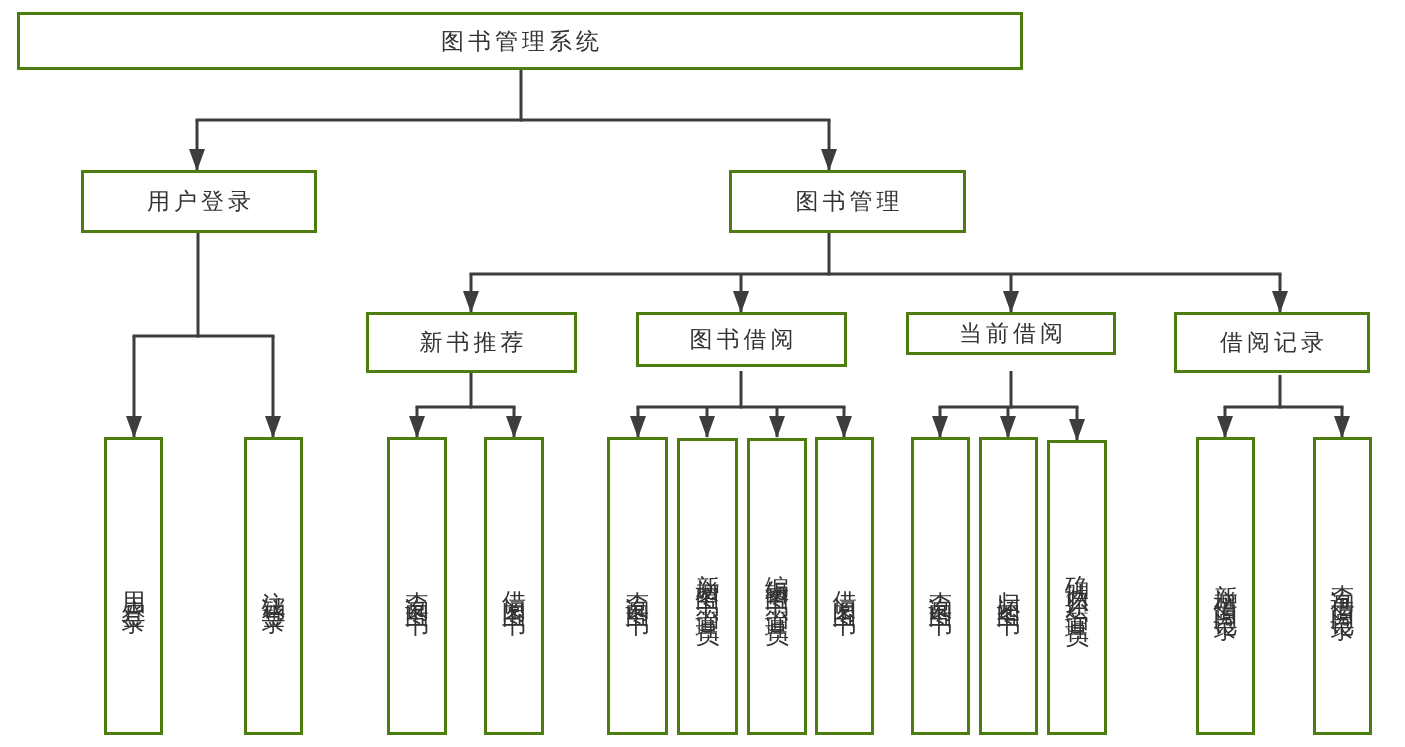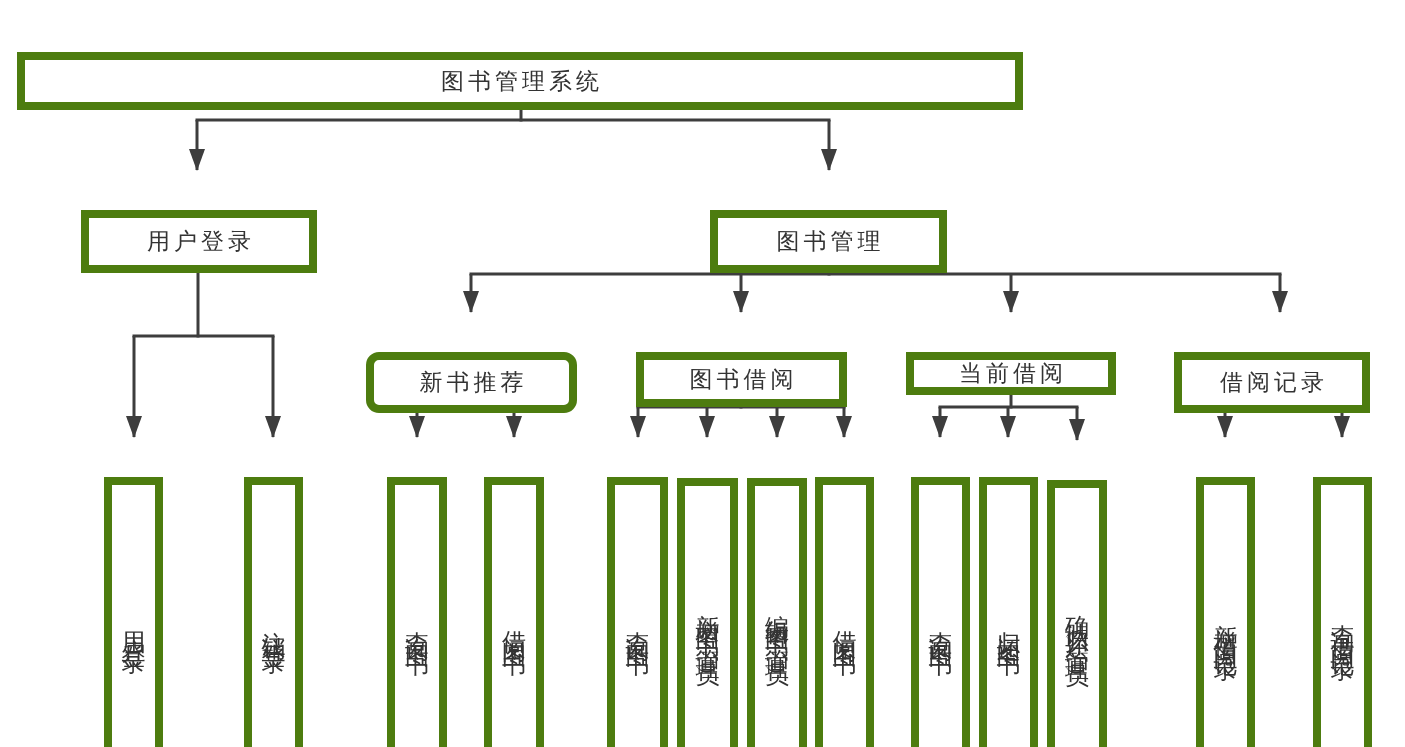--- a/index.html
+++ b/index.html
@@ -9,24 +9,23 @@
     background:#ffffff;
     font-family:"Liberation Sans","DejaVu Sans",sans-serif;
     overflow:hidden;
   }
   .wires{position:absolute;left:0;top:0;z-index:1;}
   .wires line{stroke:#3d3d3d;stroke-width:3;}
   .node{
     position:absolute;z-index:2;
     box-sizing:border-box;
     background:#ffffff;
-    border:8px solid #4d7c0f;
+    border:3px solid #4d7c0f;
     display:flex;align-items:center;justify-content:center;
     color:#333333;
-    margin-top:40px;
   }
   .hbox{font-size:23px;letter-spacing:4px;text-indent:4px;white-space:nowrap;}
   .vbox .vtext{
     writing-mode:vertical-lr;
     text-orientation:mixed;
     font-size:24px;
     line-height:1;
     letter-spacing:7px;
     color:#333333;
   }
@@ -102,23 +101,23 @@
       <line x1="1280" y1="375" x2="1280" y2="408.5"></line>
       <line x1="1223.5" y1="407" x2="1343.5" y2="407"></line>
       <line x1="1225" y1="407" x2="1225" y2="437" marker-end="url(#arr)"></line>
       <line x1="1342" y1="407" x2="1342" y2="437" marker-end="url(#arr)"></line>
     </g>
   </svg>
 
   <div class="node hbox" style="left:17px;top:12px;width:1006px;height:58px;">图书管理系统</div>
 
   <div class="node hbox" style="left:81px;top:170px;width:236px;height:63px;">用户登录</div>
-  <div class="node hbox" style="left:710px;top:170px;width:237px;height:63px;">图书管理</div>
+  <div class="node hbox" style="left:729px;top:170px;width:237px;height:63px;">图书管理</div>
 
-  <div class="node hbox" style="left:366px;top:312px;width:211px;height:61px;border-radius:13px;">新书推荐</div>
+  <div class="node hbox" style="left:366px;top:312px;width:211px;height:61px;">新书推荐</div>
   <div class="node hbox" style="left:636px;top:312px;width:211px;height:55px;">图书借阅</div>
   <div class="node hbox" style="left:906px;top:312px;width:210px;height:43px;">当前借阅</div>
   <div class="node hbox" style="left:1174px;top:312px;width:196px;height:61px;">借阅记录</div>
 
   <div class="node vbox" style="left:104px;top:437px;width:59px;height:298px;">
     <span class="vtext">用户登录</span>
   </div>
   <div class="node vbox" style="left:244px;top:437px;width:59px;height:298px;">
     <span class="vtext">注销登录</span>
   </div>

